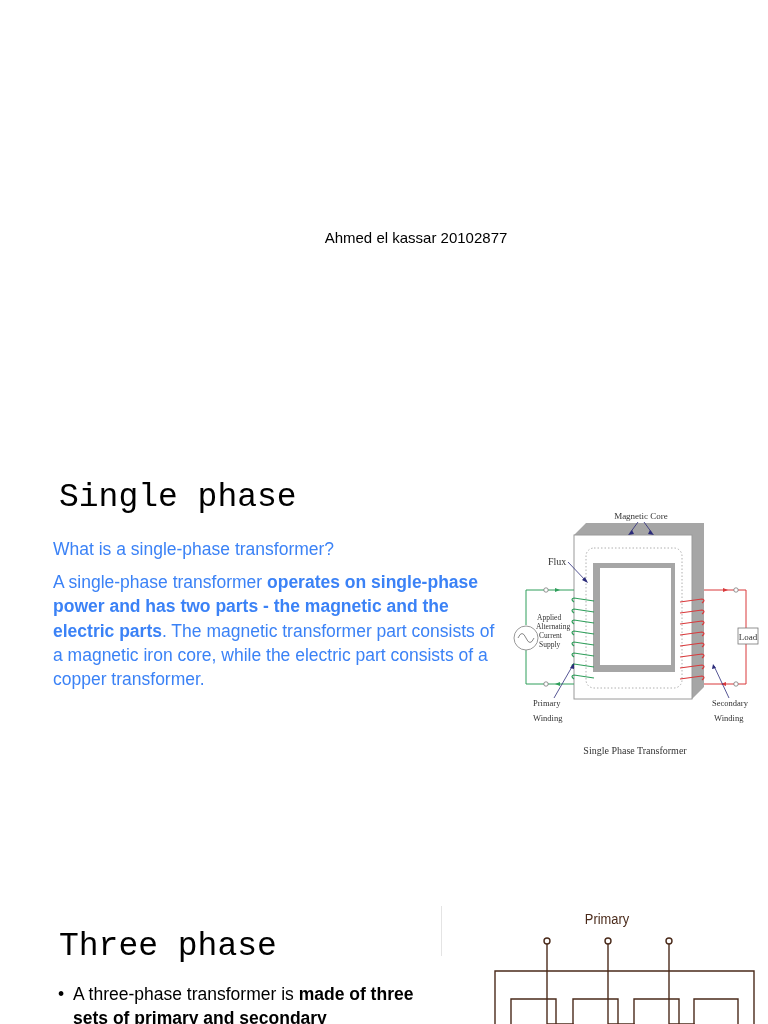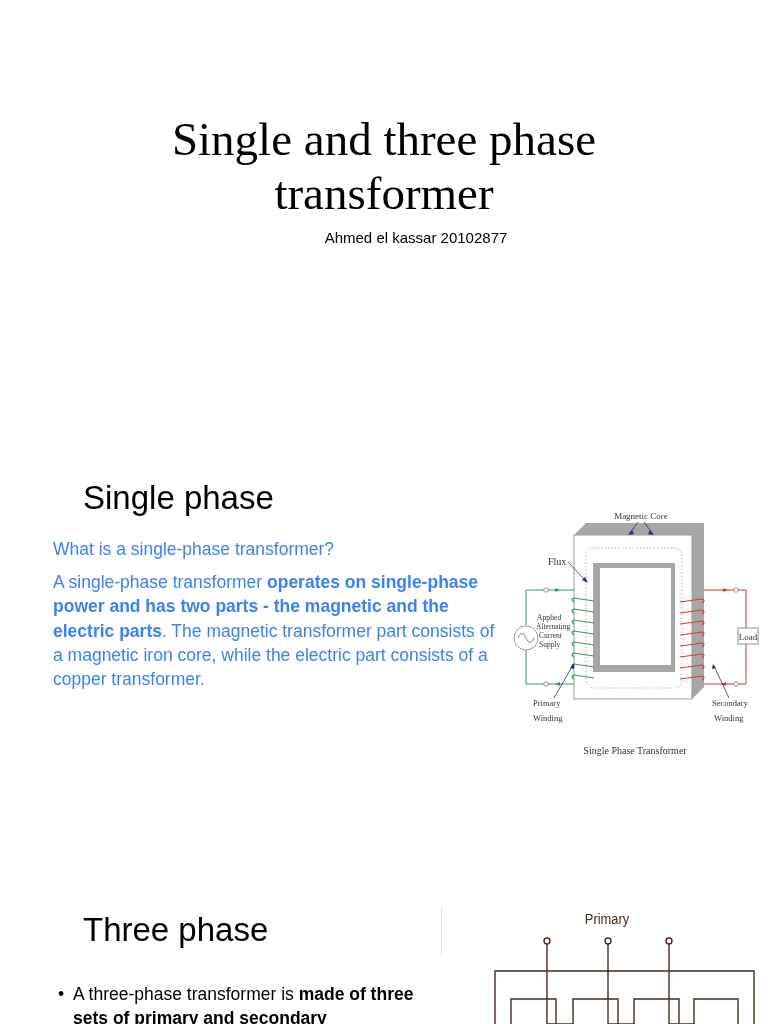--- a/index.html
+++ b/index.html
@@ -16,26 +16,25 @@
       font-size: 47px; line-height: 54px; color: #000;
     }
     .subtitle {
       position: absolute; left: 0; width: 768px; top: 229px;
       text-align: center; font-family: "Liberation Sans", sans-serif;
       font-size: 15px; color: #000; padding-left: 32px;
     }
 
     .slide-heading {
       position: absolute; left: 59px;
-      font-family: Liberation Sans, sans-serif; font-size: 33px; color: #000;
+      font-family: Liberation Mono, monospace; font-size: 33px; color: #000;
       white-space: nowrap;
-      margin-left: 24px;
     }
     #slide-2 .slide-heading { top: 47px; }
-    #slide-3 .slide-heading { top: 47px; }
+    #slide-3 .slide-heading { top: 64px; }
 
     .question {
       position: absolute; left: 53px; top: 107px;
       font-size: 17.5px; color: #3b82f6; white-space: nowrap;
     }
     .para {
       position: absolute; left: 53px; top: 138px; width: 450px;
       font-size: 17.5px; line-height: 24.3px; color: #3b82f6;
     }
     .para b { font-weight: bold; }
@@ -46,24 +45,20 @@
     .bullet-item { position: relative; padding-left: 15px; font-size: 17.5px; line-height: 24px; }
     .bullet-dot { position: absolute; left: 0; top: 0; }
 
     .diagram-2-wrap { position: absolute; left: 441px; top: 40px; width: 327px; height: 130px; }
     .diagram-2-divider { position: absolute; left: 441px; top: 42px; width: 1px; height: 50px; background: #e4e4e4; }
   </style>
 </head>
 <body>
 
 <section class="slide" id="slide-1">
-  <div class="title-main">
-    <div>Single and three phase</div>
-    <div>transformer</div>
-  </div>
   <div class="subtitle">Ahmed el kassar 20102877</div>
 </section>
 
 <section class="slide" id="slide-2">
   <div class="slide-heading">Single phase</div>
   <div class="question">What is a single-phase transformer?</div>
   <div class="para"><span>A single-phase transformer </span><b>operates on single-phase power and has two parts - the magnetic and the electric parts</b><span>. The magnetic transformer part consists of a magnetic iron core, while the electric part consists of a copper transformer.</span></div>
 
   <svg class="diagram-1" viewBox="0 0 260 262" xmlns="http://www.w3.org/2000/svg" font-family="Liberation Serif, serif">
 

